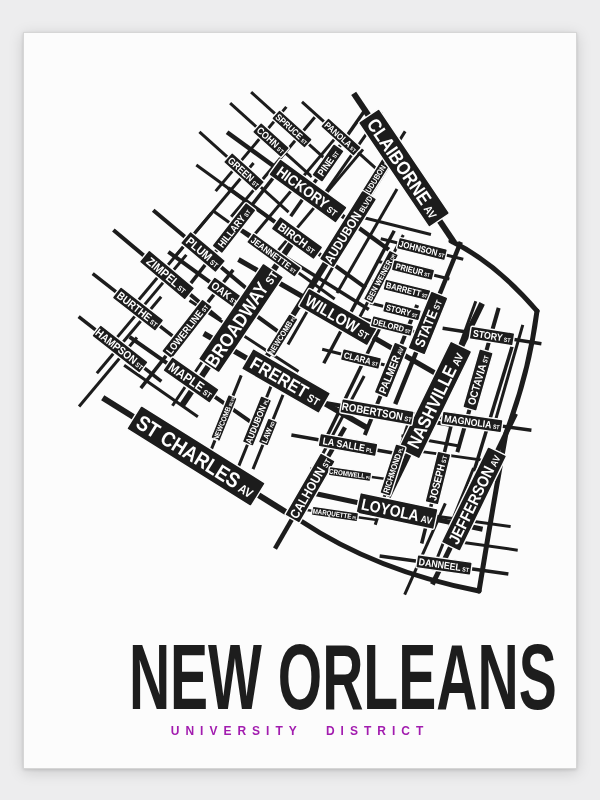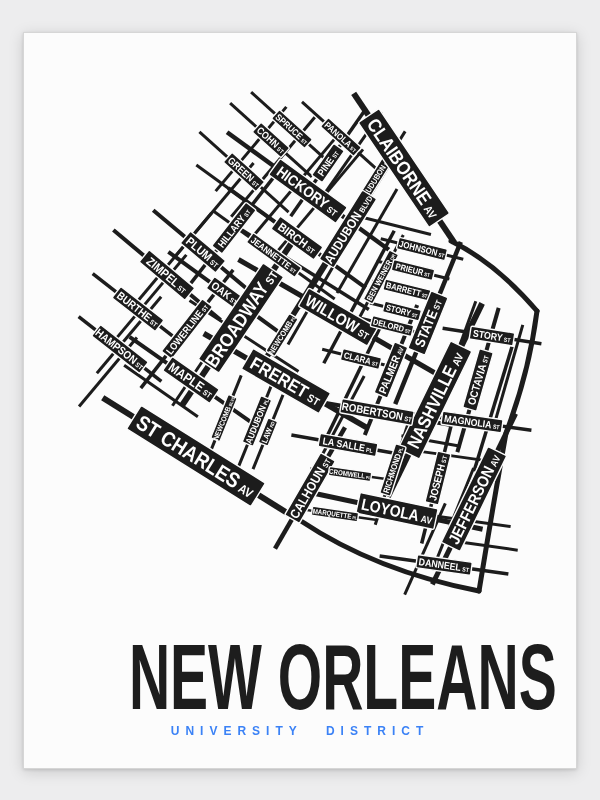--- a/index.html
+++ b/index.html
@@ -24,21 +24,21 @@
     margin:0;padding:0;
     font-size:92px;line-height:1;font-weight:bold;
     color:#1d1d1d;white-space:nowrap;
     letter-spacing:0px;
     transform:scaleX(0.62);
     transform-origin:50% 50%;
   }
   .subtitle{
     margin-top:1px;
     font-size:12px;line-height:14px;font-weight:bold;
-    color:#3b82f6;
+    color:#a21caf;
     letter-spacing:6px;
     word-spacing:14px;
     white-space:nowrap;
   }
 </style>
 </head>
 <body>
 
 <div class="poster">
   <svg id="map-svg" class="map-svg" viewBox="23 32 554 737" xmlns="http://www.w3.org/2000/svg">

